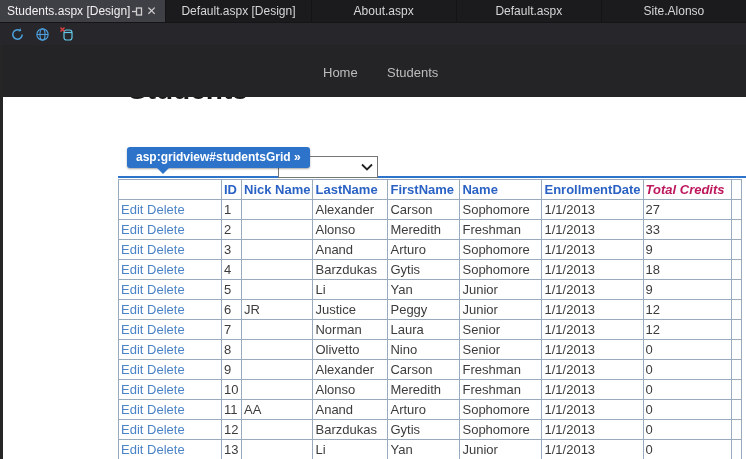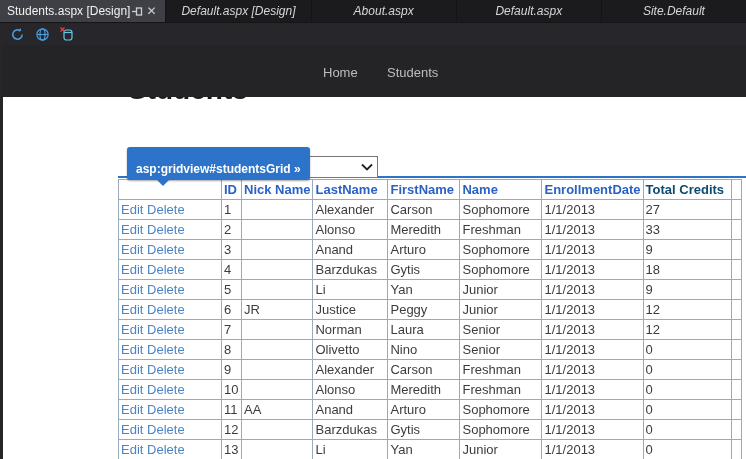--- a/index.html
+++ b/index.html
@@ -5,55 +5,55 @@
   html,body{margin:0;padding:0;background:#555;}
   *{box-sizing:border-box;font-family:"Liberation Sans",sans-serif;}
   .screen{position:relative;width:746px;height:459px;overflow:hidden;background:#fff;}
 
   
   .tabbar{position:absolute;left:0;top:0;width:746px;height:22px;background:#1b1b1e;display:flex;align-items:stretch;}
   .tab{display:flex;align-items:center;font-size:12px;color:#cfcfcf;cursor:default;}
   .tab.active{background:#3f3f46;color:#fff;padding:0 7px;min-width:165px;}
   .tab.active .tlabel{color:#f2f2f2;}
   .tabs-rest{display:flex;flex:1;}
-  .tab.rest{flex:1;justify-content:center;border-left:1px solid #141416;color:#d6d6d6;font-style:italic;}
+  .tab.rest{flex:1;justify-content:center;border-left:1px solid #141416;color:#d6d6d6;}
   .pin-icon,.close-icon{display:inline-flex;align-items:center;justify-content:center;width:14px;height:14px;color:#d0d0d0;font-size:11px;}
   .close-icon{font-size:12px;}
 
   
   .toolbar{position:absolute;left:0;top:22px;width:746px;height:23px;background:#27272b;display:flex;align-items:center;gap:9px;padding-left:9px;border-top:1px solid #151517;}
   .tbico{width:16px;height:16px;display:inline-flex;align-items:center;justify-content:center;}
 
   
   .surface{position:absolute;left:0;top:45px;width:746px;height:414px;background:#fff;overflow:hidden;}
   .leftedge{position:absolute;left:0;top:0;width:3px;height:414px;background:#262626;z-index:6;}
 
   .clipped-heading{position:absolute;left:128px;top:31px;margin:0;font-size:28px;line-height:28px;font-weight:bold;color:#1a1a1a;z-index:1;}
   .siteheader{position:absolute;left:0;top:0;width:746px;height:52px;background:#242426;z-index:2;}
   .brand{position:absolute;left:137px;top:16px;font-size:16px;color:#949494;}
   .nav-home{position:absolute;left:323px;top:20px;font-size:13px;color:#bdbdbd;text-decoration:none;}
   .nav-students{position:absolute;left:387px;top:20px;font-size:13px;color:#bdbdbd;text-decoration:none;}
 
   
-  .ctltag{position:absolute;left:127px;top:102px;z-index:5;background:#2c73c9;color:#fff;font-size:12px;font-weight:bold;padding:15px 9px 4px 9px;border-radius:3px;white-space:nowrap;box-shadow:0 1px 2px rgba(0,0,0,.35);}
+  .ctltag{position:absolute;left:127px;top:102px;z-index:5;background:#2c73c9;color:#fff;font-size:12px;font-weight:bold;padding:3px 9px 4px 9px;border-radius:3px;white-space:nowrap;box-shadow:0 1px 2px rgba(0,0,0,.35);}
   .ctltag:after{content:"";position:absolute;left:30px;bottom:-6px;width:0;height:0;border-left:6px solid transparent;border-right:6px solid transparent;border-top:6px solid #2c73c9;}
 
   
   .combo{position:absolute;left:278px;top:111px;width:100px;height:22px;background:#fff;border:1px solid #767676;z-index:4;display:flex;align-items:center;justify-content:space-between;padding:0 4px;font-size:12px;color:#222;}
   .combo .chev{display:inline-flex;}
 
   
   .selline{position:absolute;left:118px;top:131px;width:628px;height:2px;background:#2c73c9;z-index:3;}
 
   
   table.grid{position:absolute;left:118px;top:134px;border-collapse:collapse;table-layout:fixed;z-index:2;}
   .grid th,.grid td{border:1px solid #9aaabd;height:20px;padding:0 2px;font-size:13px;white-space:nowrap;overflow:hidden;text-align:left;}
   .grid th{font-weight:bold;}
   .grid th.hlink{color:#2a62c4;}
-  .grid th.hplain{color:#0c4a6e;}
+  .grid th.hplain{color:#be185d;font-style:italic;}
   .grid td{color:#3c3c3c;}
   .grid a{color:#4b83c6;text-decoration:none;}
   col.c0{width:103px}col.c1{width:20px}col.c2{width:64px}col.c3{width:75px}col.c4{width:72px}
   col.c5{width:82px}col.c6{width:100px}col.c7{width:88px}col.c8{width:10px}
 </style>
 </head>
 <body>
 
 <div class="screen">
 
@@ -74,21 +74,21 @@
         <div class="tab rest">
           <span>Default.aspx [Design]</span>
         </div>
         <div class="tab rest">
           <span>About.aspx</span>
         </div>
         <div class="tab rest">
           <span>Default.aspx</span>
         </div>
         <div class="tab rest">
-          <span>Site.Default</span>
+          <span>Site.Alonso</span>
         </div>
       </div>
   </div>
 
   <div class="toolbar">
     <span class="tbico">
       <svg width="15" height="15" viewBox="0 0 16 16">
           <path d="M13 8a5 5 0 1 1-2-4" fill="none" stroke="#4d9fdd" stroke-width="1.6"></path>
           <path d="M11 1l1 3-3 1z" fill="#4d9fdd"></path>
         </svg>

